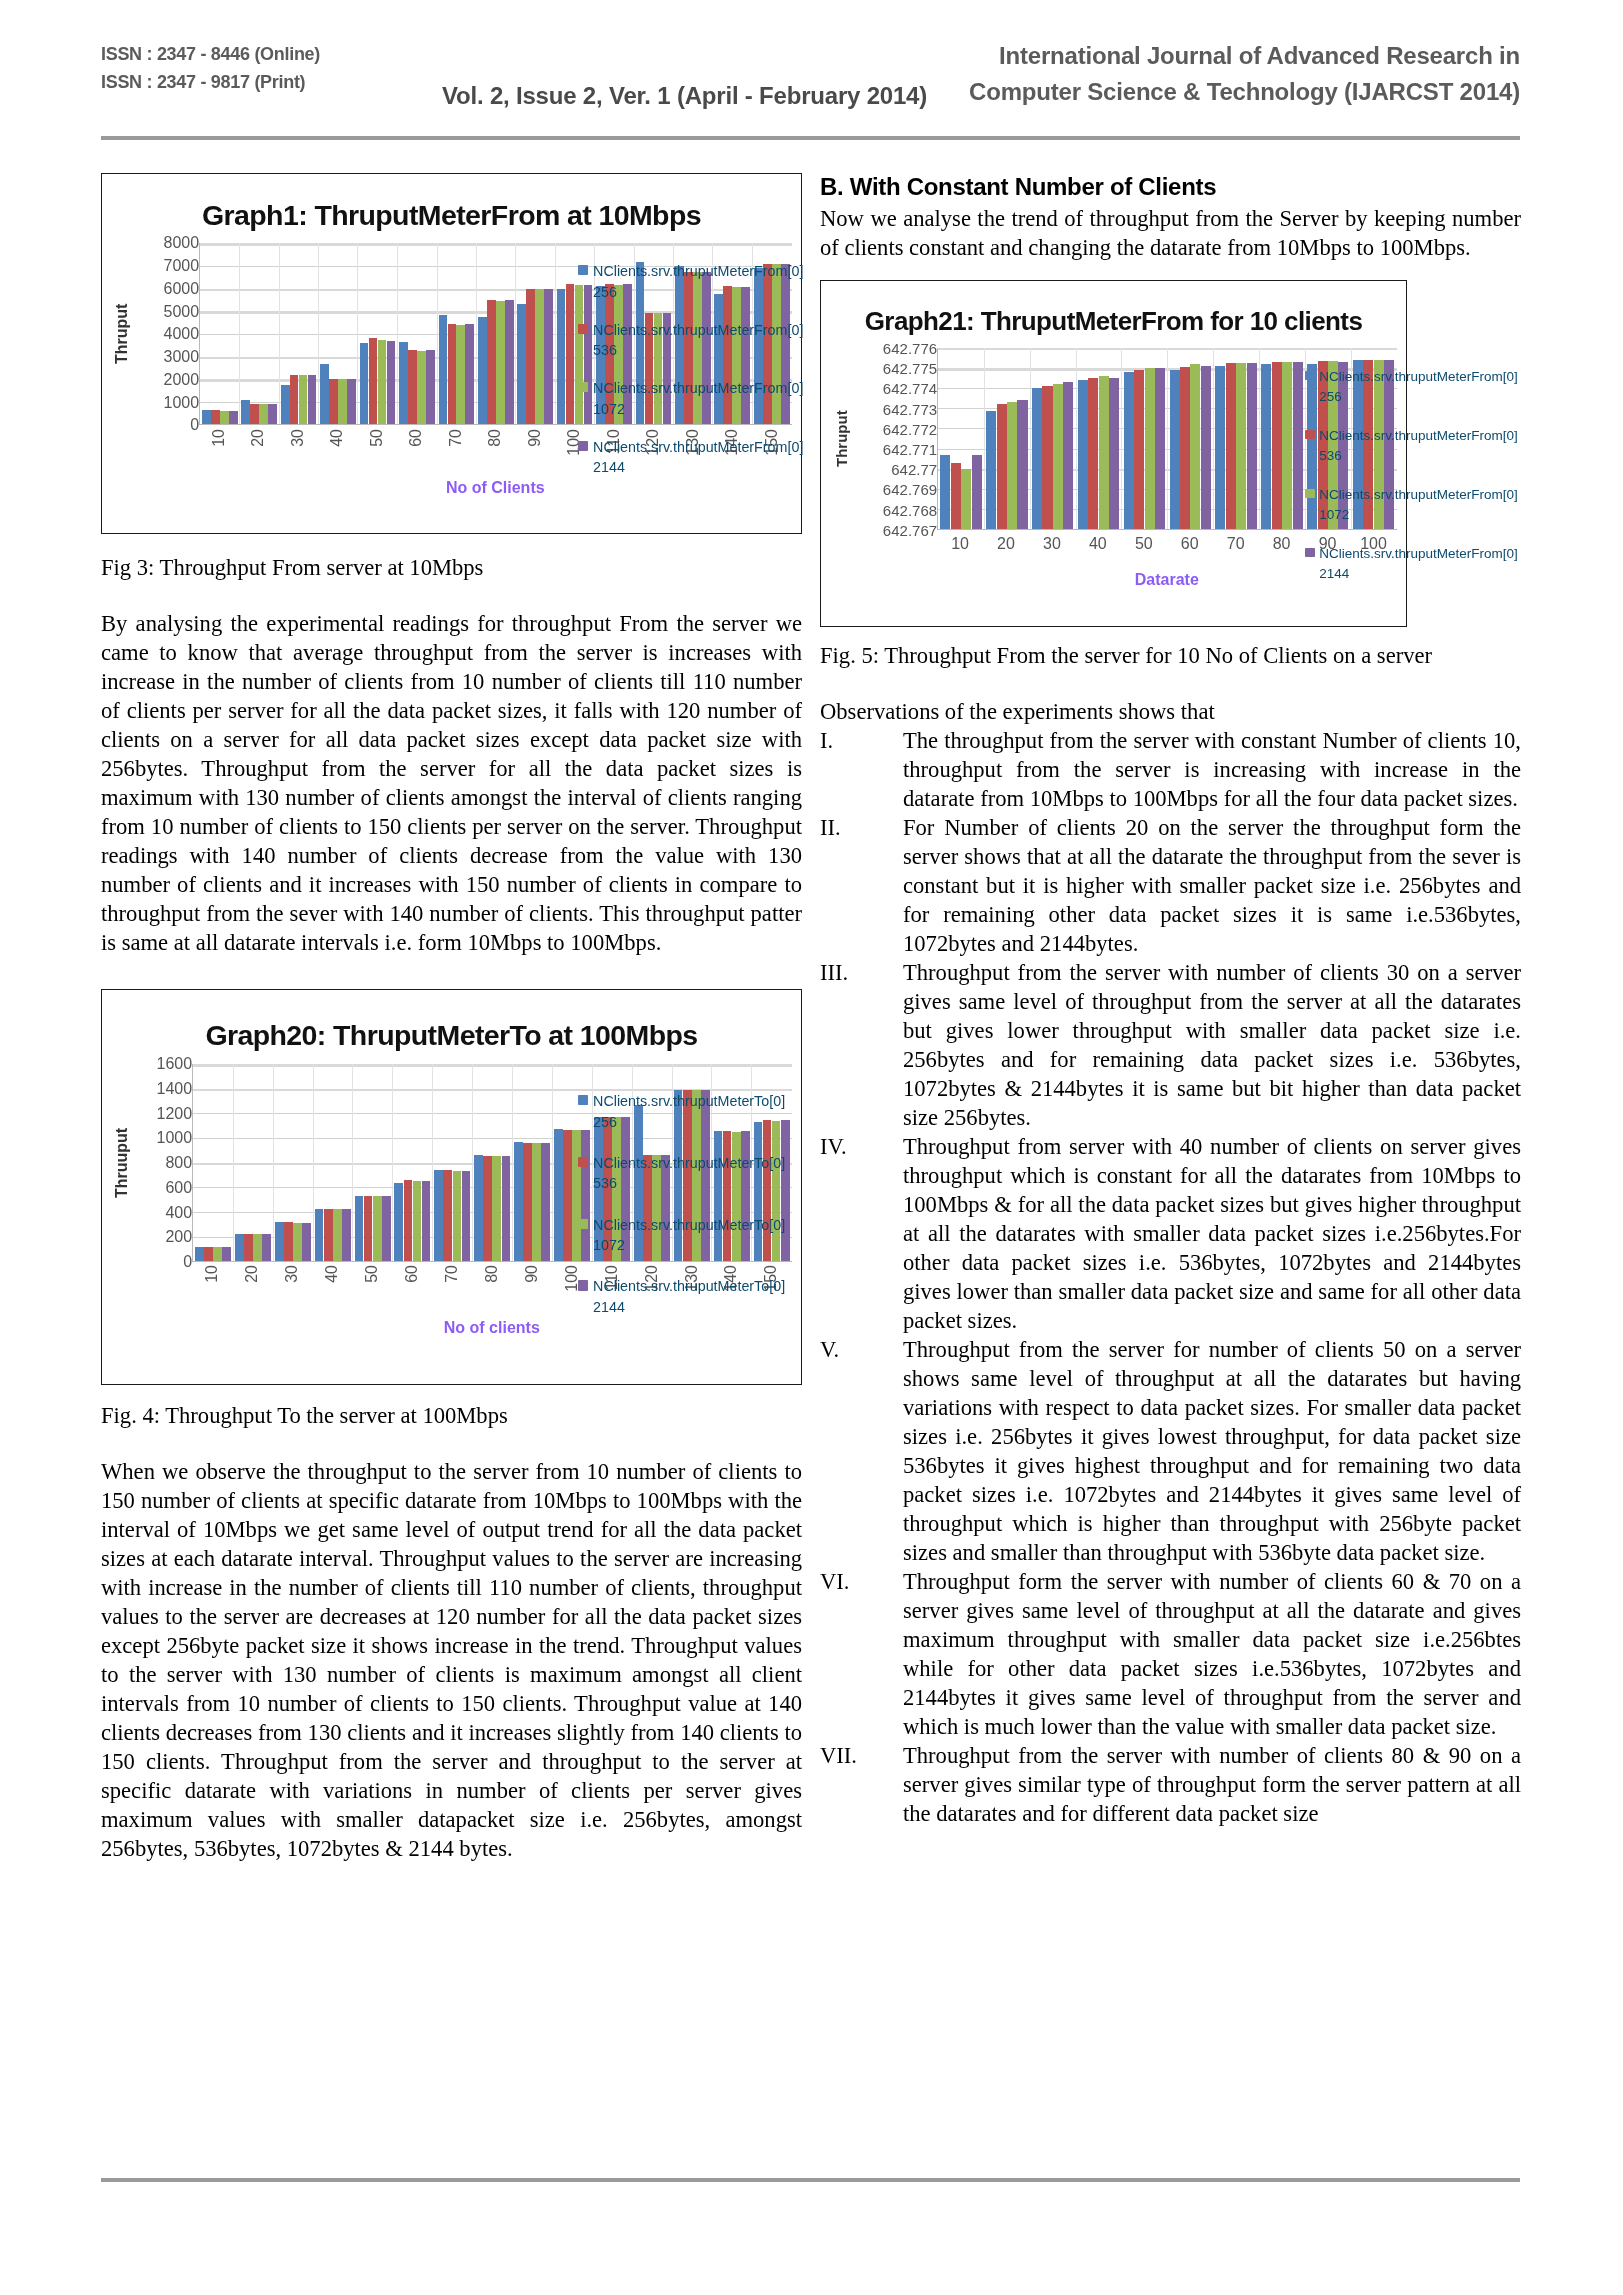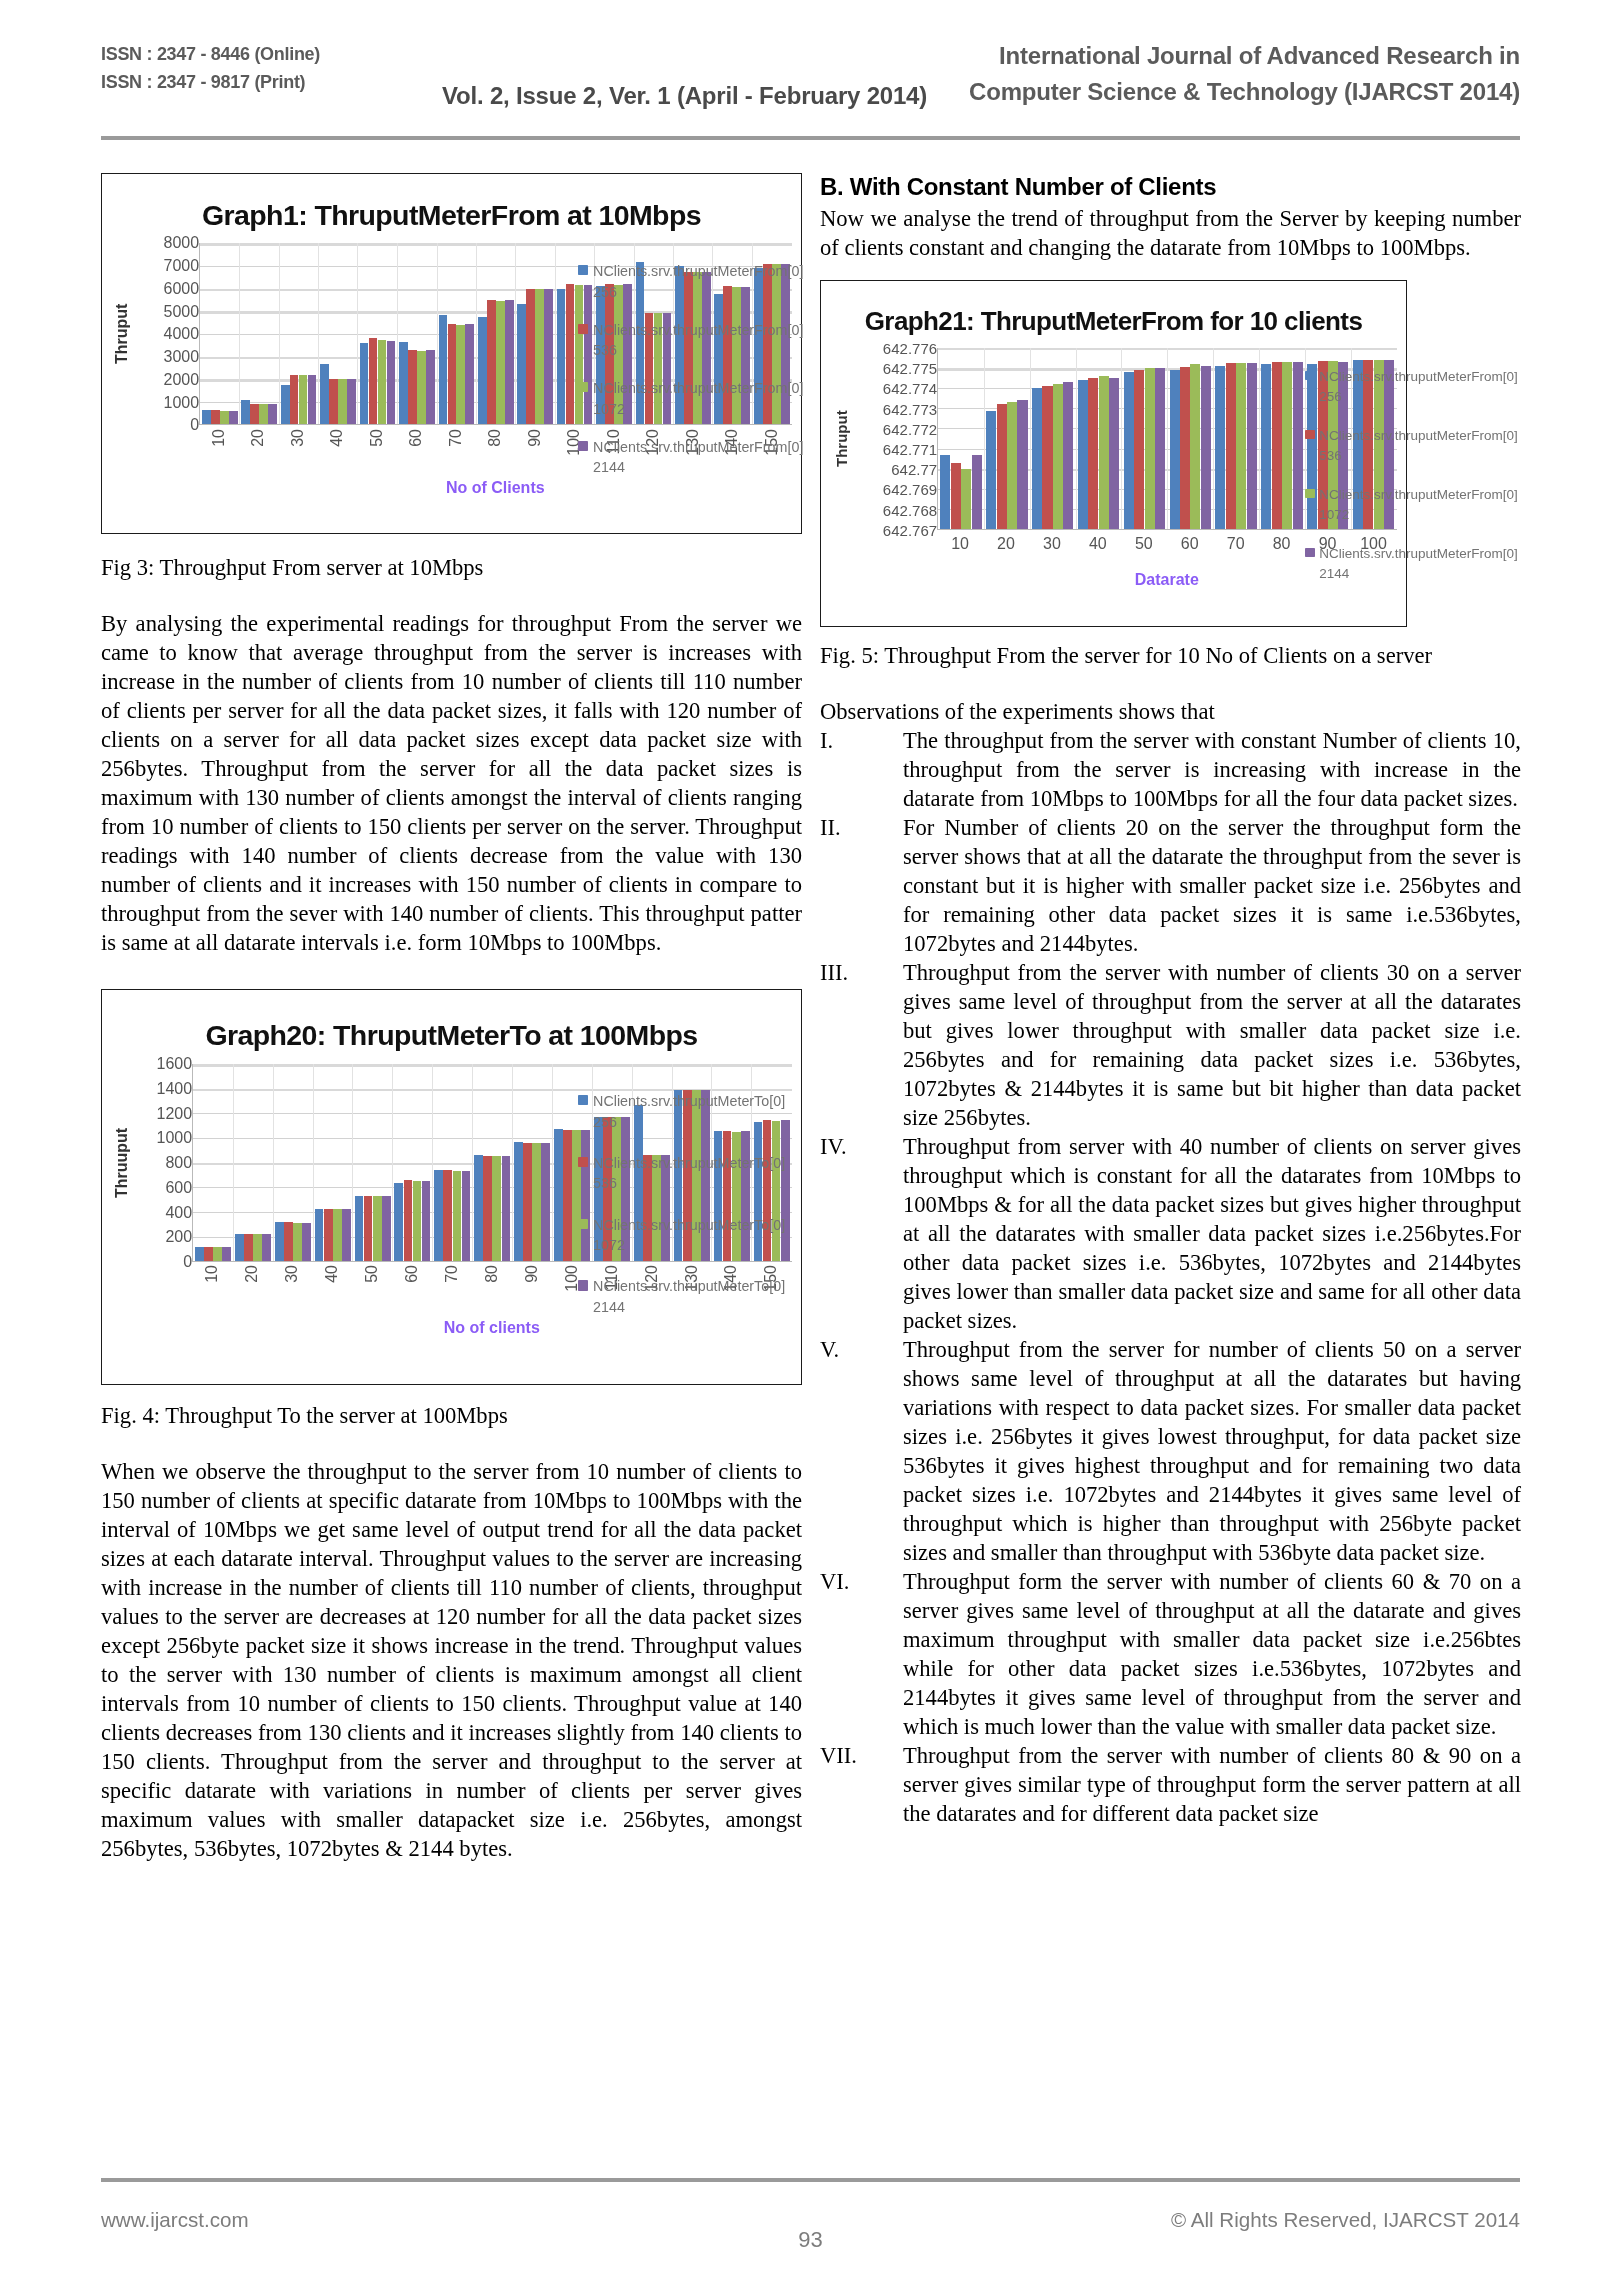--- a/index.html
+++ b/index.html
@@ -78,21 +78,21 @@
   .b0 { background:#4f81bd; }
   .b1 { background:#c0504d; }
   .b2 { background:#9bbb59; }
   .b3 { background:#8064a2; }
   .xticks { display:flex; }
   .xticks .xt { flex:1; text-align:center; font-family:"Liberation Sans", sans-serif; color:#555; }
   .xt span { display:inline-block; }
   .xt.rot span { writing-mode:vertical-rl; transform:rotate(180deg); }
   .xlabel { text-align:center; font-family:"Liberation Sans", sans-serif; font-weight:700; color:#8b5cf6; }
 
-  .legend { font-family:"Liberation Sans", sans-serif; color:#737373; }
+  .legend { font-family:"Liberation Sans", sans-serif; color:#0c4a6e; }
   .legend .lg { display:flex; align-items:flex-start; }
   .legend .sw { flex:0 0 auto; border-radius:0.8px; }
   .legend .lt { white-space:pre-line; }
 
   
   .footer-rule { position:absolute; left:101px; top:2178px; width:1419px; height:4px; background:#9a9a9a; }
   .footer { position:absolute; left:101px; top:2202px; width:1419px; height:55px;
             font-family:"Liberation Sans", sans-serif; font-size:20.6px; color:#7d7d7d; }
   .footer .left { position:absolute; left:0; top:6.3px; }
   .footer .center { position:absolute; left:50%; transform:translateX(-50%); top:25px; font-size:22px; }
@@ -650,20 +650,15 @@
           <span class="txt">Throughput form the server with number of clients 60 &amp; 70 on a server gives same level of throughput at all the datarate and gives maximum throughput with smaller data packet size i.e.256btes while for other data packet sizes i.e.536bytes, 1072bytes and 2144bytes it gives same level of throughput from the server and which is much lower than the value with smaller data packet size.</span>
         </li>
       <li>
           <span class="num">VII.</span>
           <span class="txt">Throughput from the server with number of clients 80 &amp; 90 on a server gives similar type of throughput form the server pattern at all the datarates and for different data packet size</span>
         </li>
     </ol>
   </div>
 
   <div class="footer-rule"></div>
-  <div class="footer">
-    <div class="left">www.ijarcst.com</div>
-    <div class="center">93</div>
-    <div class="right">© All Rights Reserved, IJARCST 2014</div>
-  </div>
 
 </div>
 
 
 </body></html>

